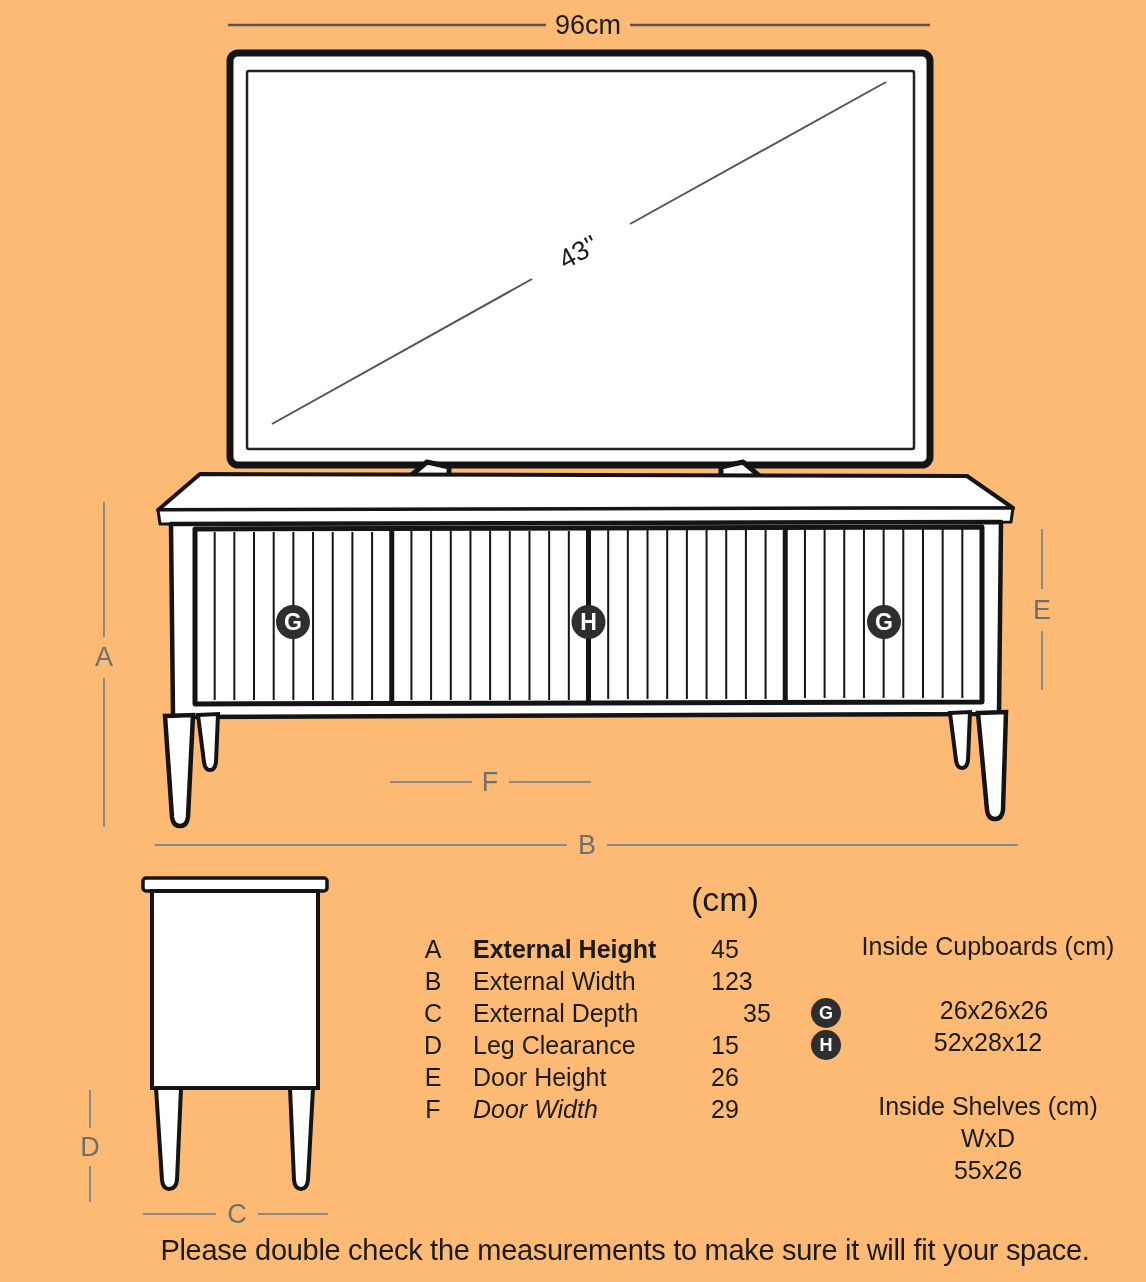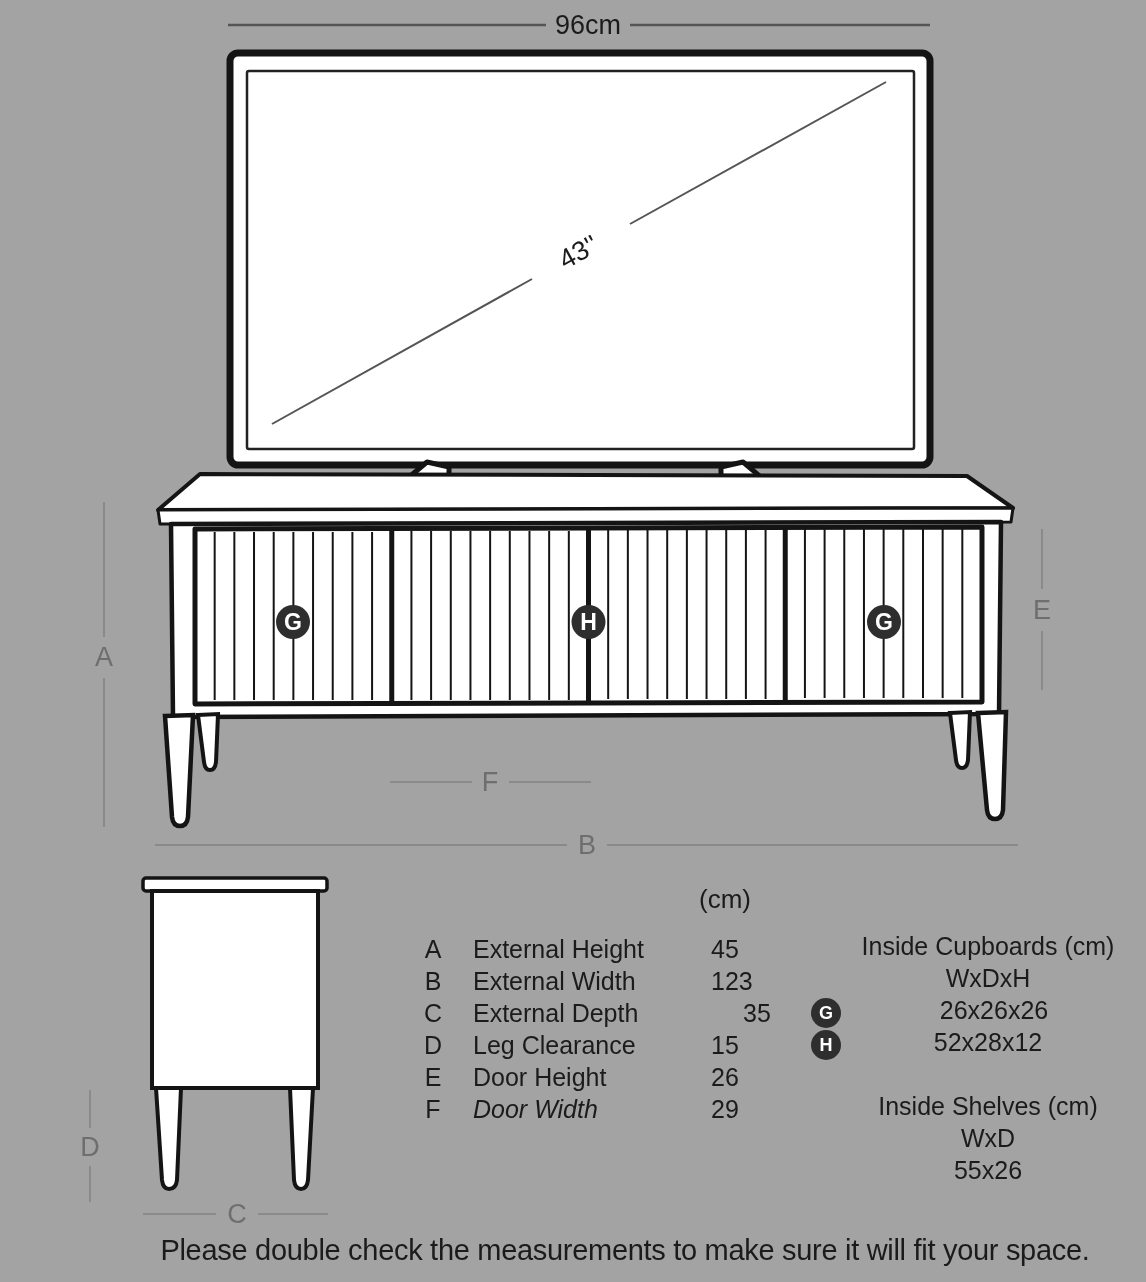--- a/index.html
+++ b/index.html
@@ -1,27 +1,27 @@
 <!DOCTYPE html>
 <html><head>
 <meta charset="utf-8">
 <style>
   html,body{margin:0;padding:0;background:#fff;}
   body{font-family:"Liberation Sans",sans-serif;color:#1b1b1b;}
-  .canvas{position:relative;width:1146px;height:1282px;background:#a3a3a3;overflow:hidden;}
+  .canvas{position:relative;width:1146px;height:1282px;background:#fdba74;overflow:hidden;}
   svg{position:absolute;left:0;top:0;}
   svg text{font-family:"Liberation Sans",sans-serif;}
   .dim-letter{fill:#6e6e6e;font-size:27px;}
   .badge-letter{fill:#ffffff;font-size:23px;font-weight:bold;}
   .tv-label{fill:#1b1b1b;font-size:27px;}
   .abs{position:absolute;}
   .tbl-text{font-size:25px;line-height:30px;white-space:nowrap;}
   .tbl-letter{width:28px;text-align:center;}
   .tbl-value{width:60px;}
-  .unit-header{font-size:26px;}
+  .unit-header{font-size:34px;}
   .right-col{width:300px;text-align:center;}
   .badge-chip{width:30px;height:30px;border-radius:50%;color:#fff;font-size:18px;
     font-weight:bold;display:flex;align-items:center;justify-content:center;}
   .note{width:1080px;text-align:center;font-size:29px;letter-spacing:-0.3px;}
 </style>
 </head>
 <body>
 
 <div class="canvas">
 
@@ -151,21 +151,21 @@
     <g>
       <line x1="143" y1="1214" x2="216" y2="1214" stroke="#8a8a8a" stroke-width="2"></line>
       <line x1="258" y1="1214" x2="328" y2="1214" stroke="#8a8a8a" stroke-width="2"></line>
       <text x="237" y="1223" text-anchor="middle" class="dim-letter">C</text>
     </g>
   </svg>
 
   <div class="abs tbl-text unit-header" style="left:675px;top:884px;width:100px;text-align:center;">(cm)</div>
 
   <div class="abs tbl-text tbl-letter" style="left:419px;top:934px;">A</div>
-  <div class="abs tbl-text" style="left:473px;top:934px;">External Height</div>
+  <div class="abs tbl-text" style="left:473px;top:934px;font-weight:bold;">External Height</div>
   <div class="abs tbl-text tbl-value" style="left:711px;top:934px;">45</div>
 
   <div class="abs tbl-text tbl-letter" style="left:419px;top:966px;">B</div>
   <div class="abs tbl-text" style="left:473px;top:966px;">External Width</div>
   <div class="abs tbl-text tbl-value" style="left:711px;top:966px;">123</div>
 
   <div class="abs tbl-text tbl-letter" style="left:419px;top:998px;">C</div>
   <div class="abs tbl-text" style="left:473px;top:998px;">External Depth</div>
   <div class="abs tbl-text tbl-value" style="left:711px;top:998px;margin-left:32px;">35</div>
 
@@ -175,21 +175,20 @@
 
   <div class="abs tbl-text tbl-letter" style="left:419px;top:1062px;">E</div>
   <div class="abs tbl-text" style="left:473px;top:1062px;">Door Height</div>
   <div class="abs tbl-text tbl-value" style="left:711px;top:1062px;">26</div>
 
   <div class="abs tbl-text tbl-letter" style="left:419px;top:1094px;">F</div>
   <div class="abs tbl-text" style="left:473px;top:1094px;font-style:italic;">Door Width</div>
   <div class="abs tbl-text tbl-value" style="left:711px;top:1094px;">29</div>
 
   <div class="abs tbl-text right-col" style="left:838px;top:931px;">Inside Cupboards (cm)</div>
-  <div class="abs tbl-text right-col" style="left:838px;top:963px;">WxDxH</div>
 
   <div class="abs badge-chip" style="left:811px;top:998px;background:#2e2e2e;">
       <span>G</span>
     </div>
   <div class="abs tbl-text right-col" style="left:844px;top:995px;">26x26x26</div>
 
   <div class="abs badge-chip" style="left:811px;top:1030px;background:#2e2e2e;">
       <span>H</span>
     </div>
   <div class="abs tbl-text right-col" style="left:838px;top:1027px;">52x28x12</div>

